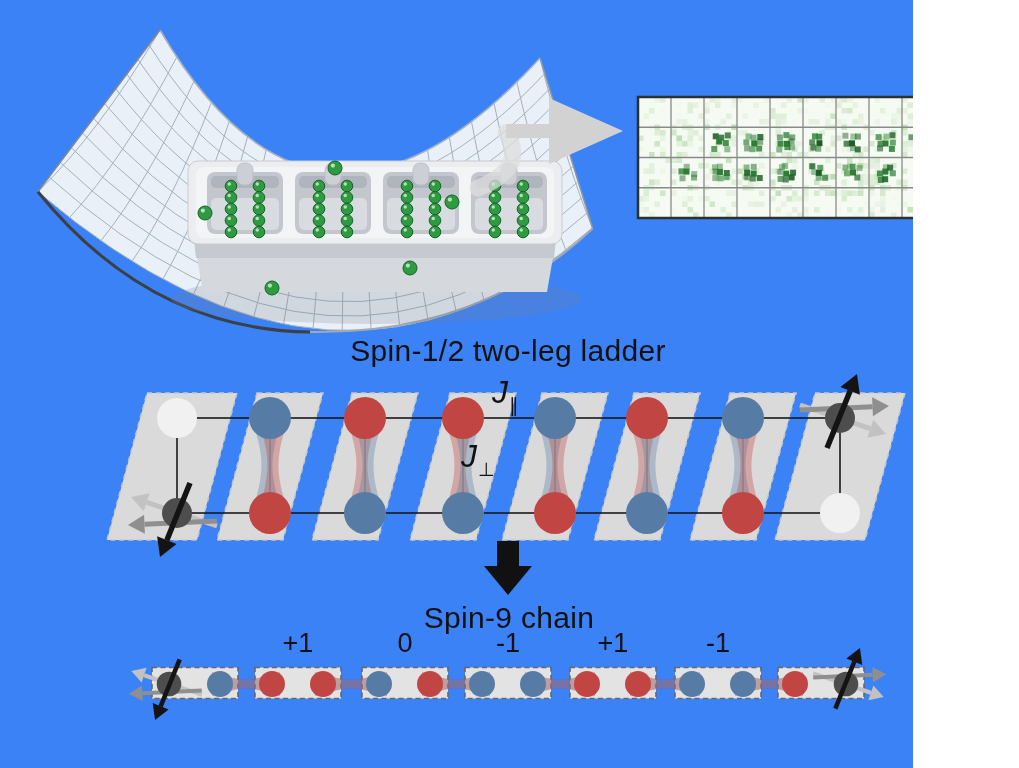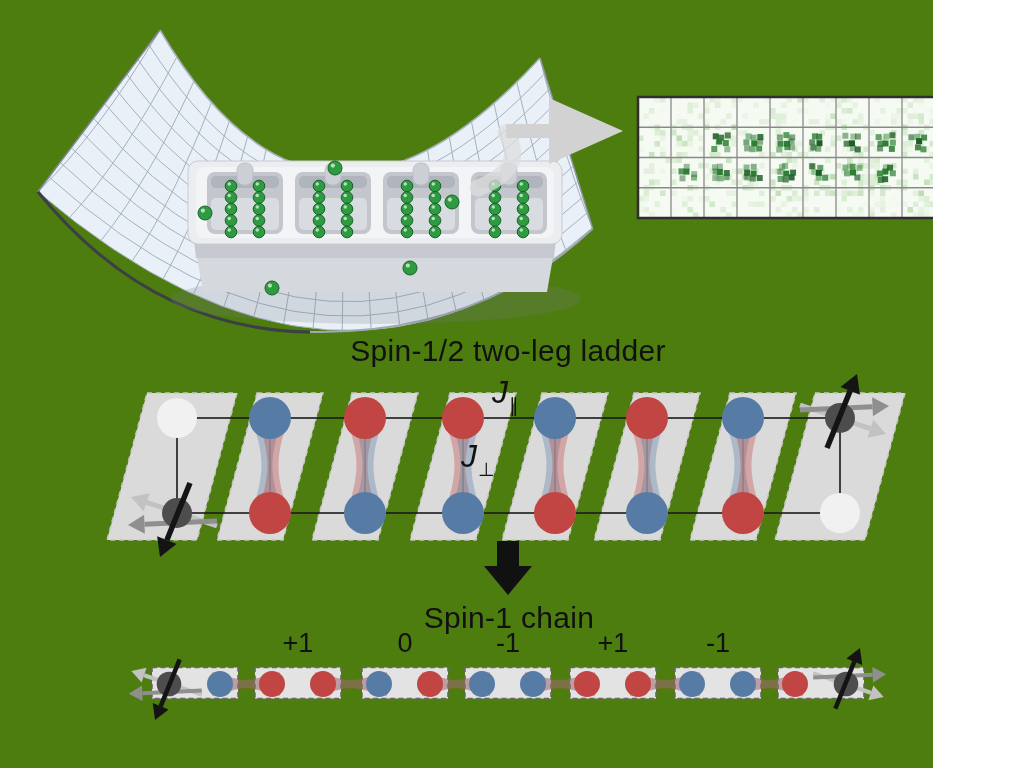--- a/index.html
+++ b/index.html
@@ -1,17 +1,17 @@
 <!DOCTYPE html>
 <html><head>
 <meta charset="utf-8">
 <style>
   html,body{margin:0;padding:0;background:#fff;}
-  .stage{position:relative;width:913px;height:768px;background:#4d7c0f;overflow:hidden;
-         font-family:"Liberation Sans",sans-serif;padding-left:20px;}
+  .stage{position:relative;width:913px;height:768px;background:#3b82f6;overflow:hidden;
+         font-family:"Liberation Sans",sans-serif;}
   svg.fig{position:absolute;left:0;top:0;}
   .title{position:absolute;transform:translateX(-50%);font-size:30px;color:#111;
          white-space:nowrap;letter-spacing:.3px;}
   #ladder-title{left:508px;top:334px;}
   #chain-title{left:509px;top:601px;}
   .jlabel{position:absolute;color:#111;font-size:32px;font-style:italic;}
   .jlabel sub{font-size:19px;font-style:normal;margin-left:1px;position:relative;top:2px;}
   #j-par{left:492px;top:374px;}
   #j-perp{left:461px;top:438px;}
   .sitelabel{position:absolute;transform:translateX(-50%);font-size:27px;color:#111;top:628px;}
@@ -949,20 +949,20 @@
         </g>
       </g>
     </svg>
 
   <div class="title" id="ladder-title">Spin-1/2 two-leg ladder</div>
 
   <div class="jlabel" id="j-par"><i>J</i><sub>∥</sub></div>
 
   <div class="jlabel" id="j-perp"><i>J</i><sub>⊥</sub></div>
 
-  <div class="title" id="chain-title">Spin-1 chain</div>
+  <div class="title" id="chain-title">Spin-9 chain</div>
 
   <div class="sitelabel" style="left:298px">+1</div>
   <div class="sitelabel" style="left:405px">0</div>
   <div class="sitelabel" style="left:508px">-1</div>
   <div class="sitelabel" style="left:613px">+1</div>
   <div class="sitelabel" style="left:718px">-1</div>
 </div>
 
 </body></html>

